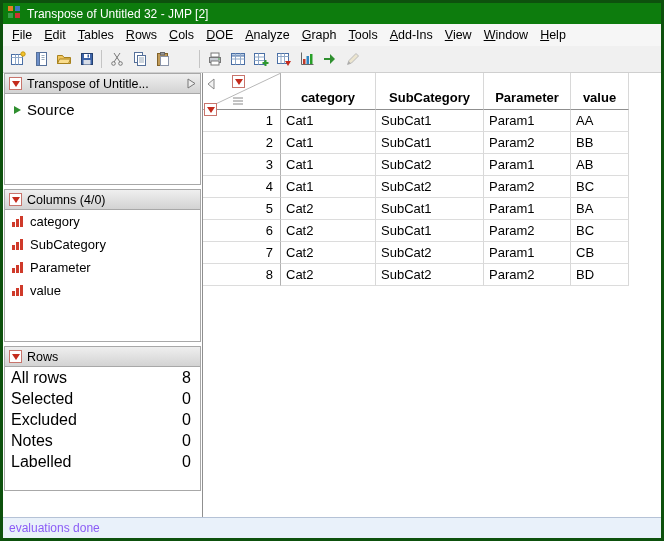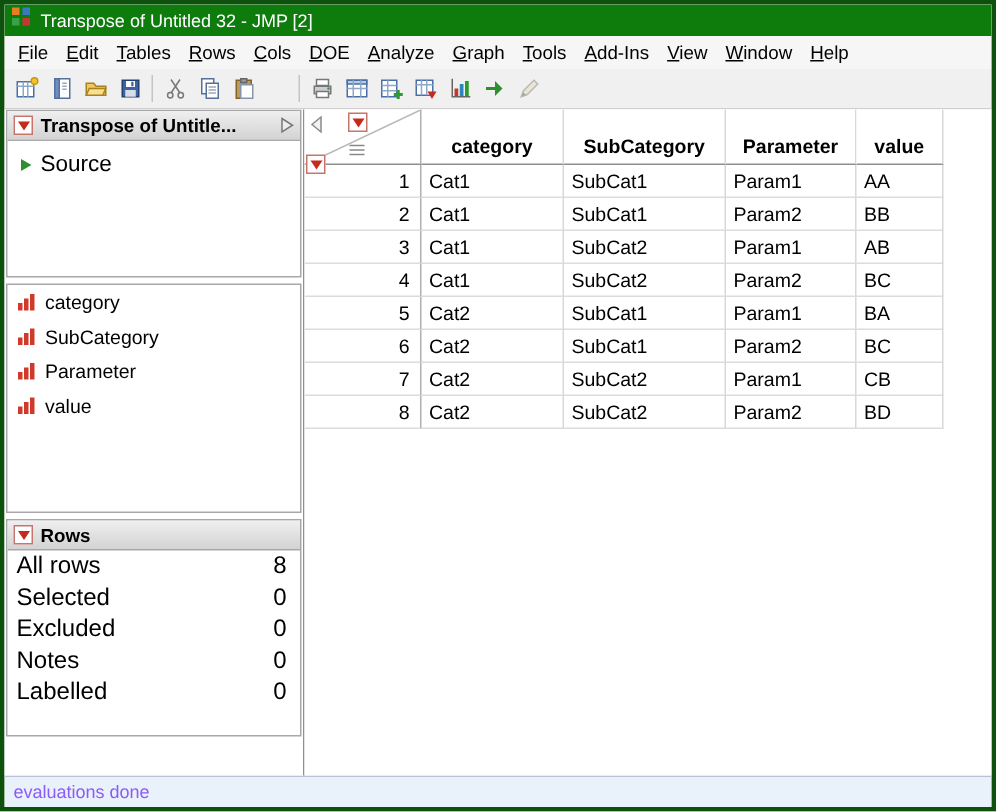--- a/index.html
+++ b/index.html
@@ -23,21 +23,21 @@
   .tgap{width:22px}
 
   
   .content{display:flex;height:444px;background:#fff}
   .sidebar{width:200px;border-right:1px solid #8f8f8f;background:#fff;display:flex;flex-direction:column;overflow:hidden}
   .panel{border:1px solid #a8a8a8;margin:0 1px;background:#fff;overflow:hidden}
   .panel + .panel{margin-top:4px}
   .panel-table{height:112px}
   .panel-columns{height:153px}
   .panel-rows{height:145px}
-  .panel-header{height:20px;background:linear-gradient(#efefef,#d3d3d3);border-bottom:1px solid #a8a8a8;display:flex;align-items:center;gap:5px;padding:0 4px;font-weight:bold;font-size:12.5px;white-space:nowrap}
+  .panel-header{height:20px;background:linear-gradient(#efefef,#d3d3d3);border-bottom:1px solid #a8a8a8;display:flex;align-items:center;gap:5px;padding:0 4px;font-weight:normal;font-size:12.5px;white-space:nowrap}
   .panel-title{overflow:hidden;flex:1}
   .dock-arrow{display:flex;align-items:center}
 
   .rt-btn{width:13px;height:13px;min-width:13px;background:#fff;border:1px solid #c8746c;display:inline-flex;align-items:center;justify-content:center;cursor:default}
   .rt-tri{width:0;height:0;border-left:4px solid transparent;border-right:4px solid transparent;border-top:6px solid #c42b1c}
 
   .notes-line{font-size:13px;padding:6px 0 0 6px;white-space:nowrap;overflow:hidden}
   .notes-label{margin-right:10px}
   .source-line{font-size:15px;padding:7px 0 0 9px;display:flex;align-items:center;gap:6px}
   .green-tri{width:0;height:0;border-top:4px solid transparent;border-bottom:4px solid transparent;border-left:7px solid #2f8f2f}
@@ -219,20 +219,26 @@
               </svg>
             </span>
         </div>
         <div class="source-line">
           <span class="green-tri"></span>
           <span>Source</span>
         </div>
       </div>
 
       <div class="panel panel-columns">
+        <div class="panel-header">
+          <span class="rt-btn">
+              <i class="rt-tri"></i>
+            </span>
+          <span class="panel-title">Columns (4/0)</span>
+        </div>
         <div class="col-item">
           <svg width="13" height="13">
               <rect x="1" y="7" width="3" height="5" fill="#cf3a2a"></rect>
               <rect x="5" y="4" width="3" height="8" fill="#cf3a2a"></rect>
               <rect x="9" y="1" width="3" height="11" fill="#cf3a2a"></rect>
             </svg>
           <span>category</span>
         </div>
         <div class="col-item">
           <svg width="13" height="13">

